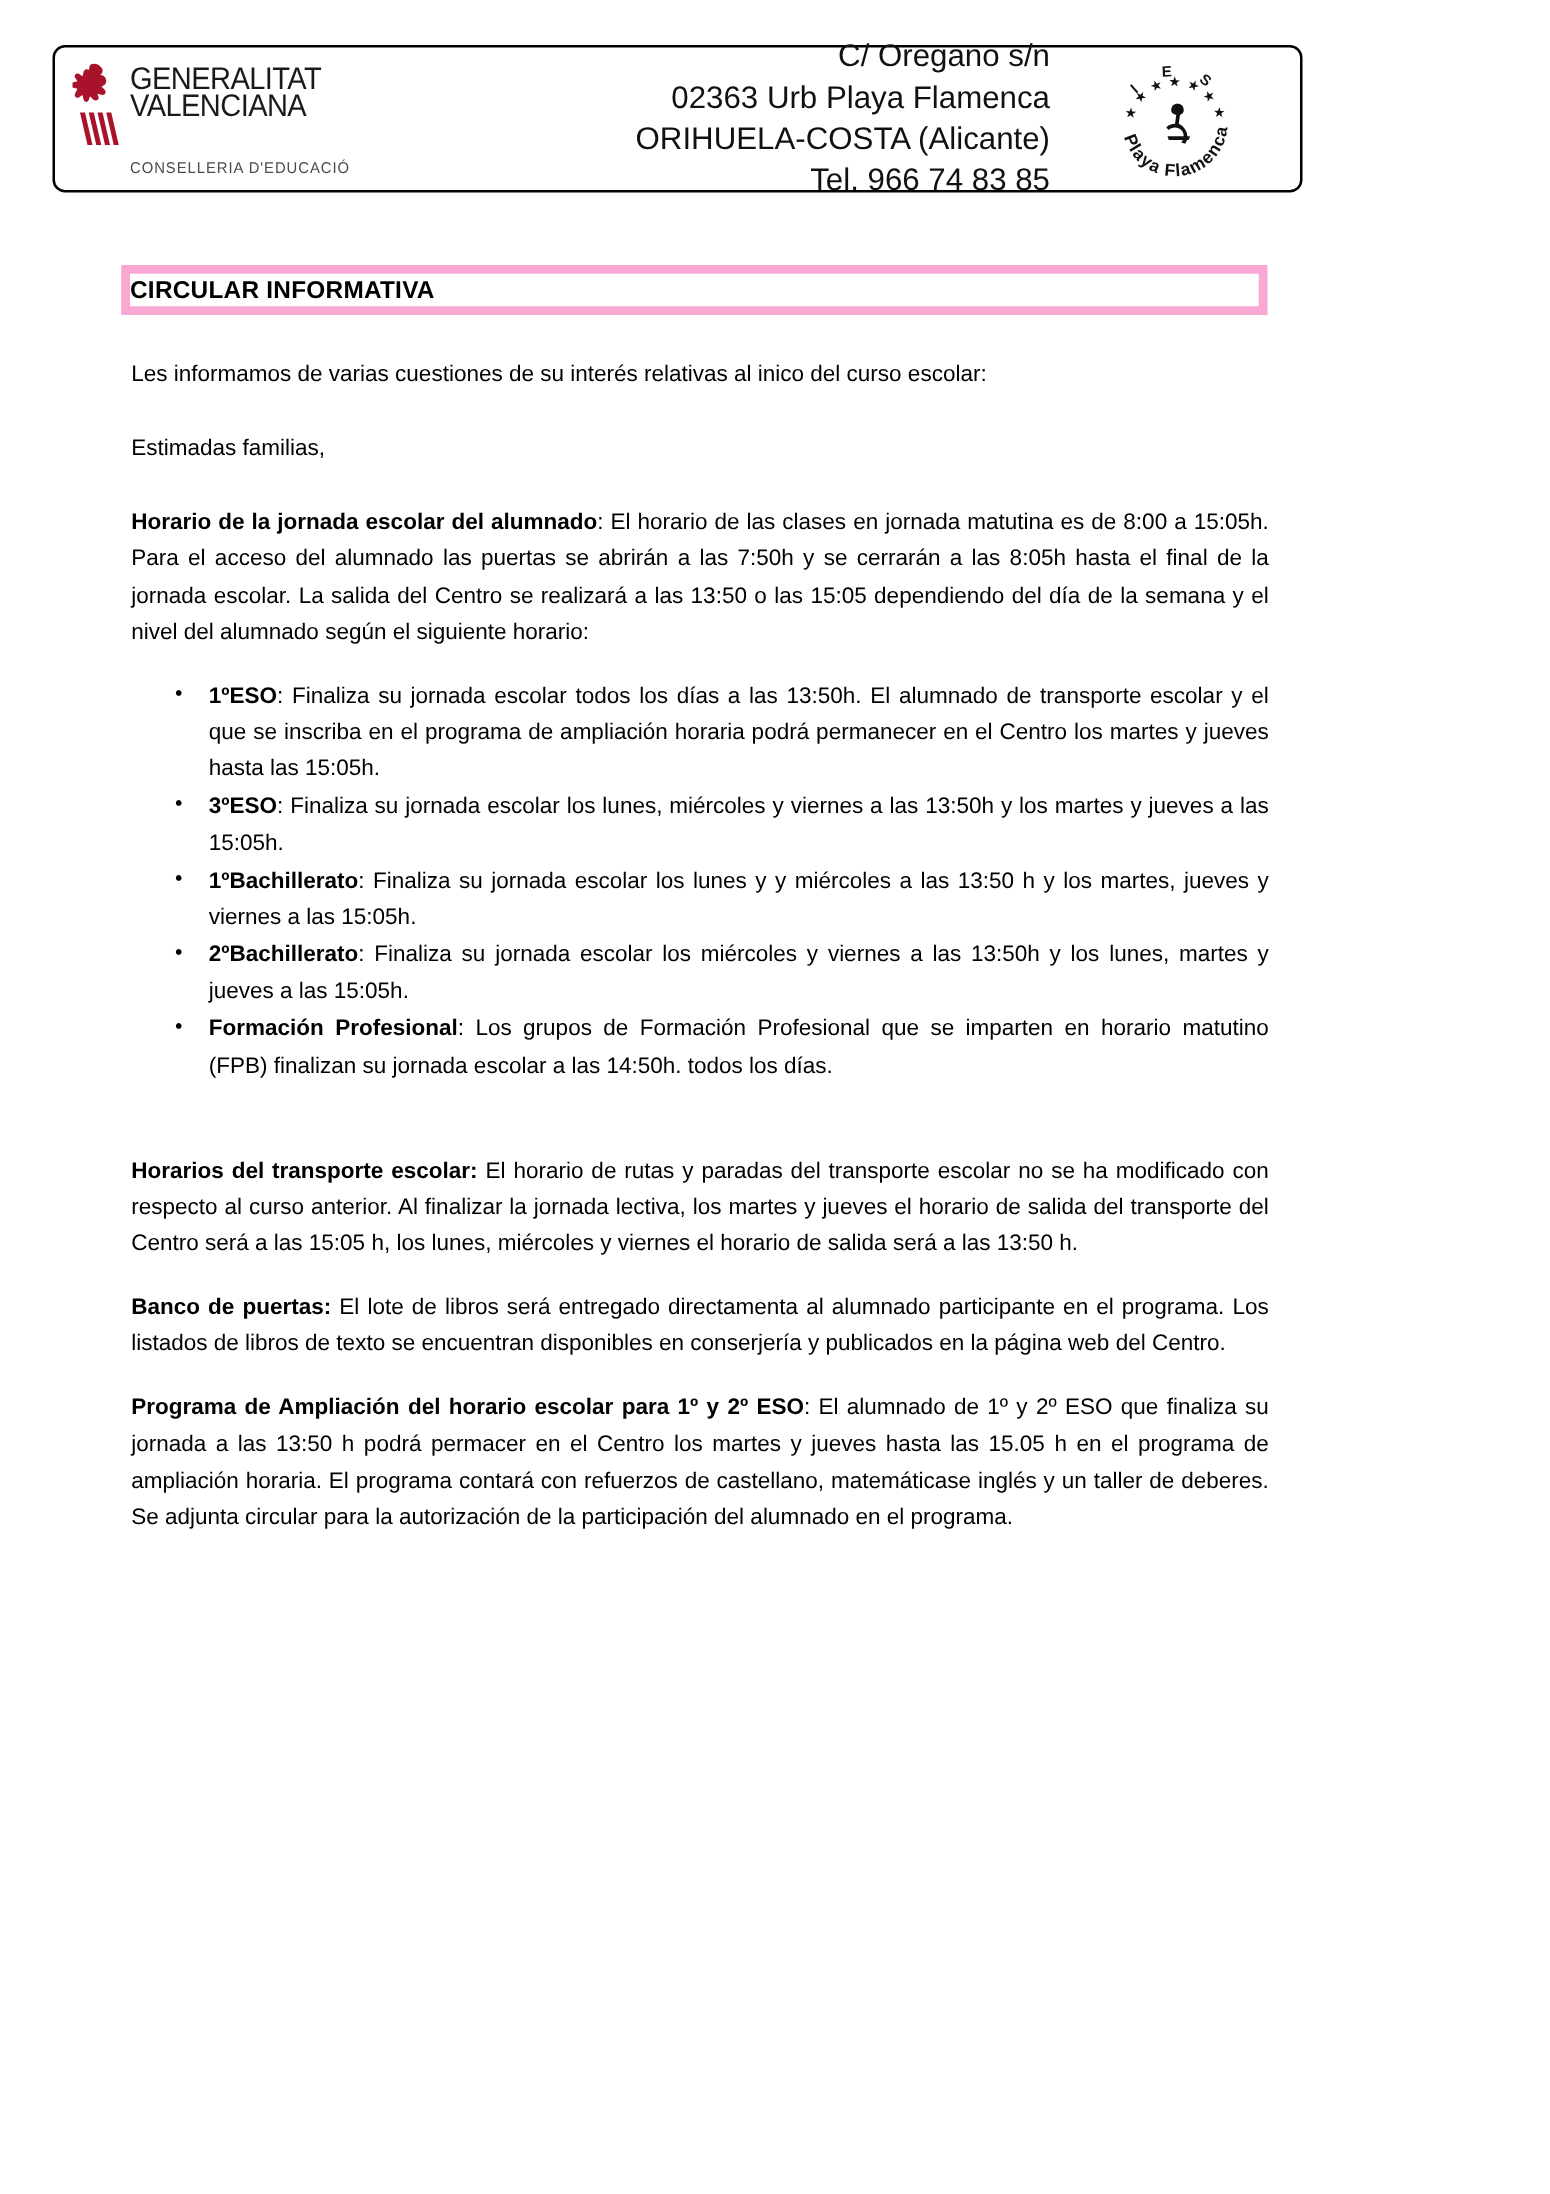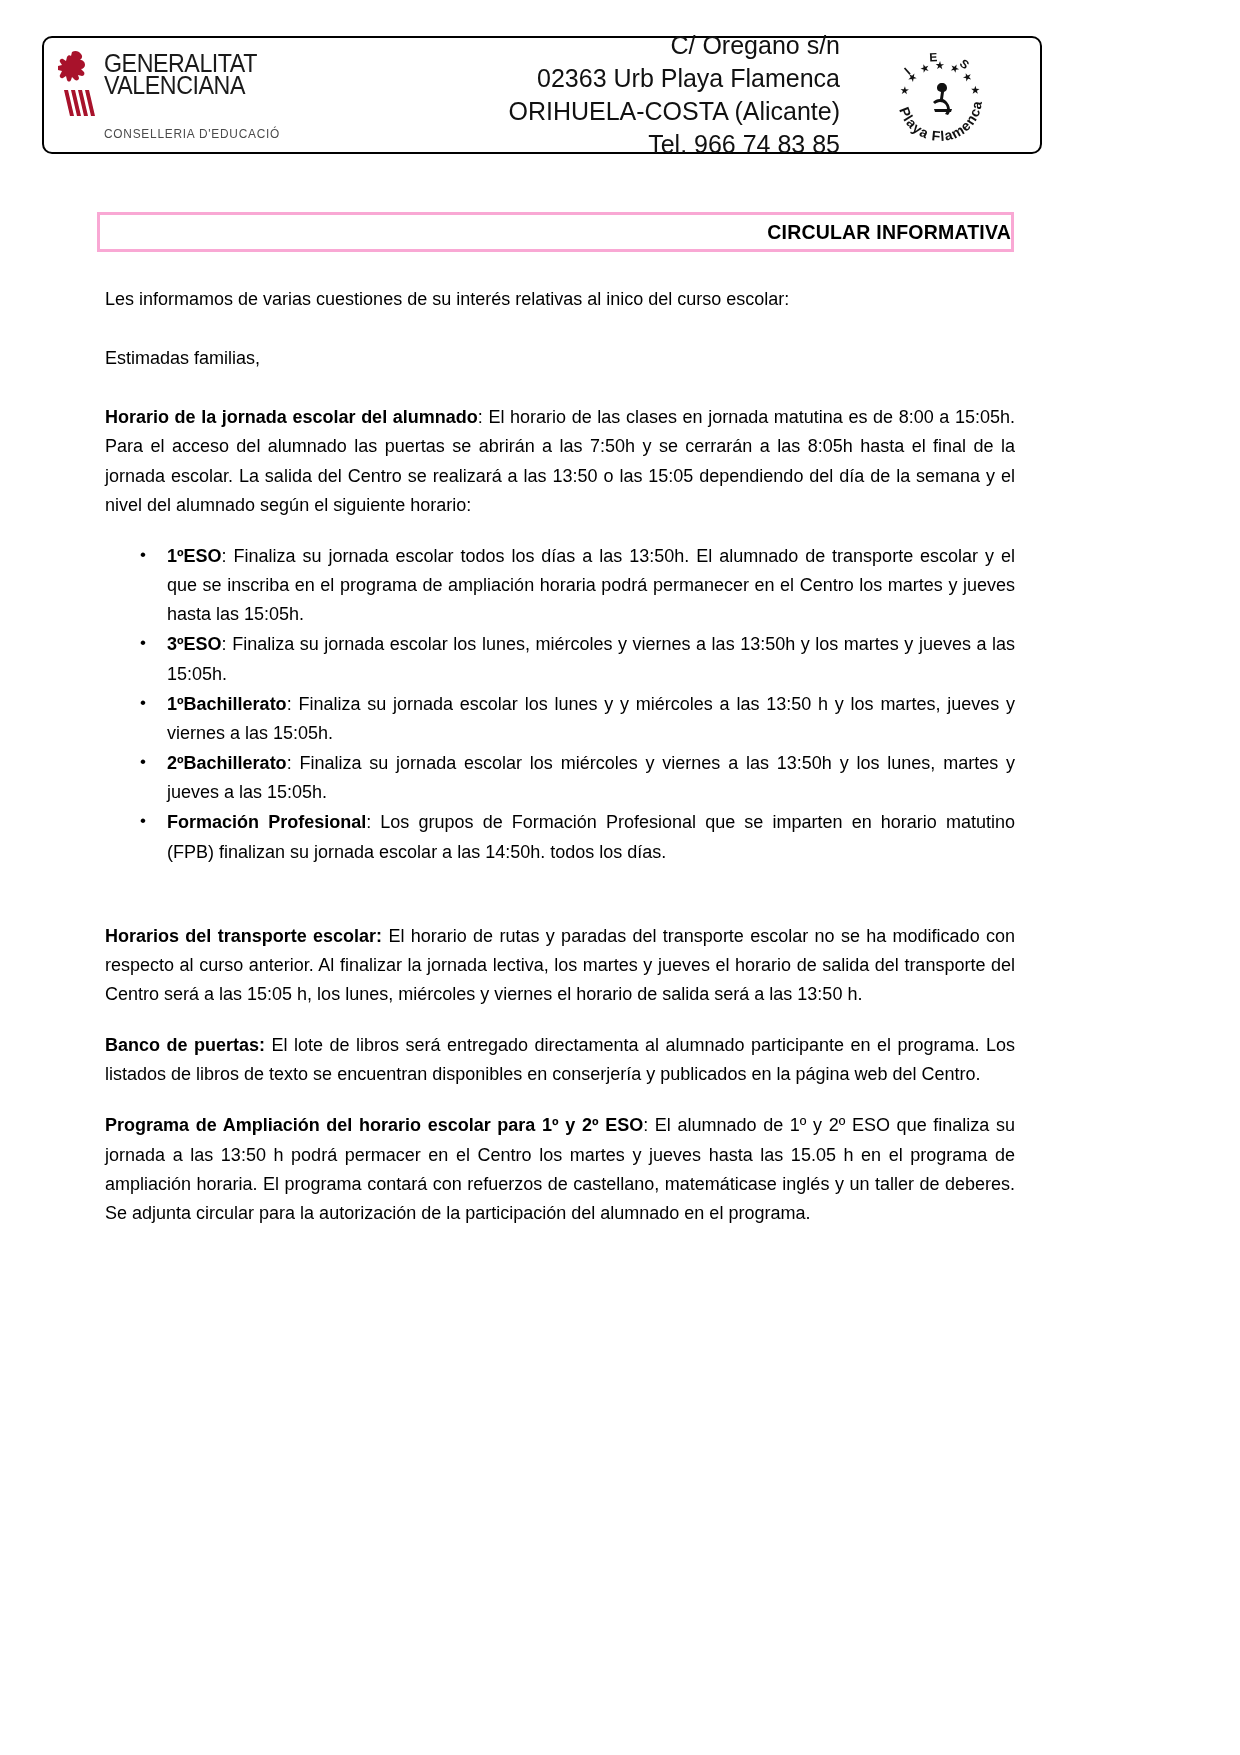--- a/index.html
+++ b/index.html
@@ -104,25 +104,25 @@
     position: relative;
   }
 
   
   .title-box {
     position: absolute;
     left: 97px;
     top: 212px;
     width: 917px;
     height: 40px;
-    border: 3px solid #f9a8d4;
+    border: 7px solid #f9a8d4;
     box-sizing: border-box;
     display: flex;
     align-items: center;
-    justify-content: flex-end;
+    justify-content: flex-start;
   }
   .title-box .title-text {
     font-size: 19.5px;
     font-weight: bold;
     letter-spacing: 0.2px;
   }
 
   
   .body-area {
     position: absolute;

